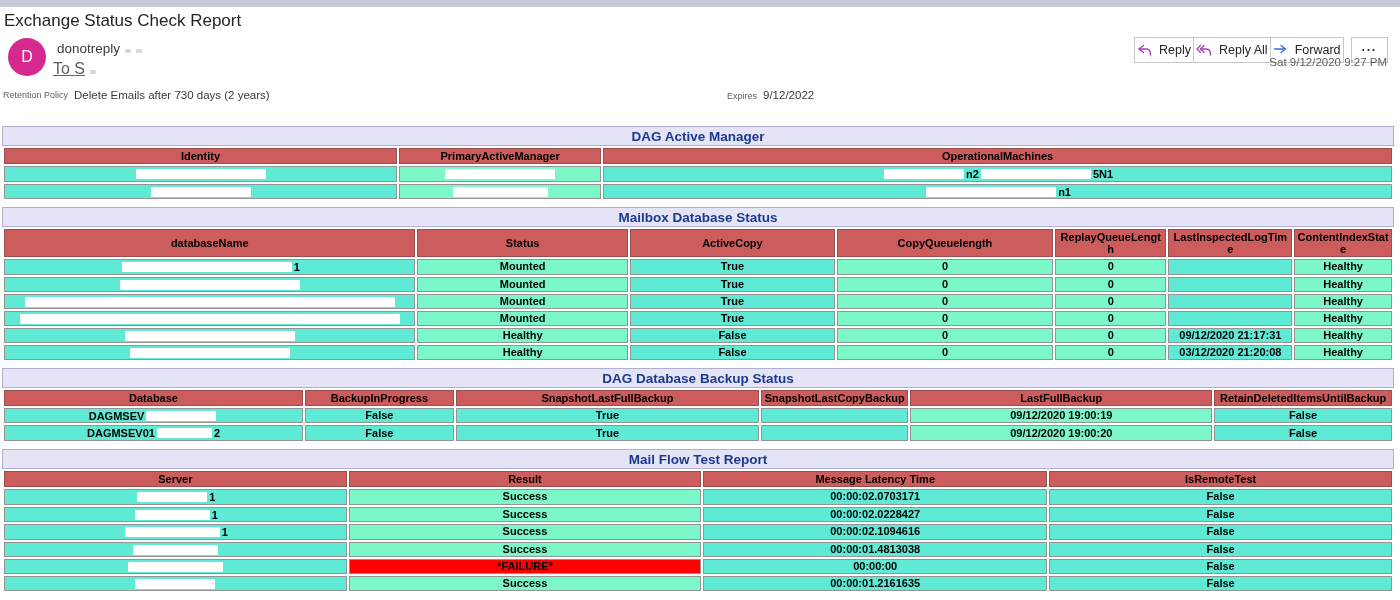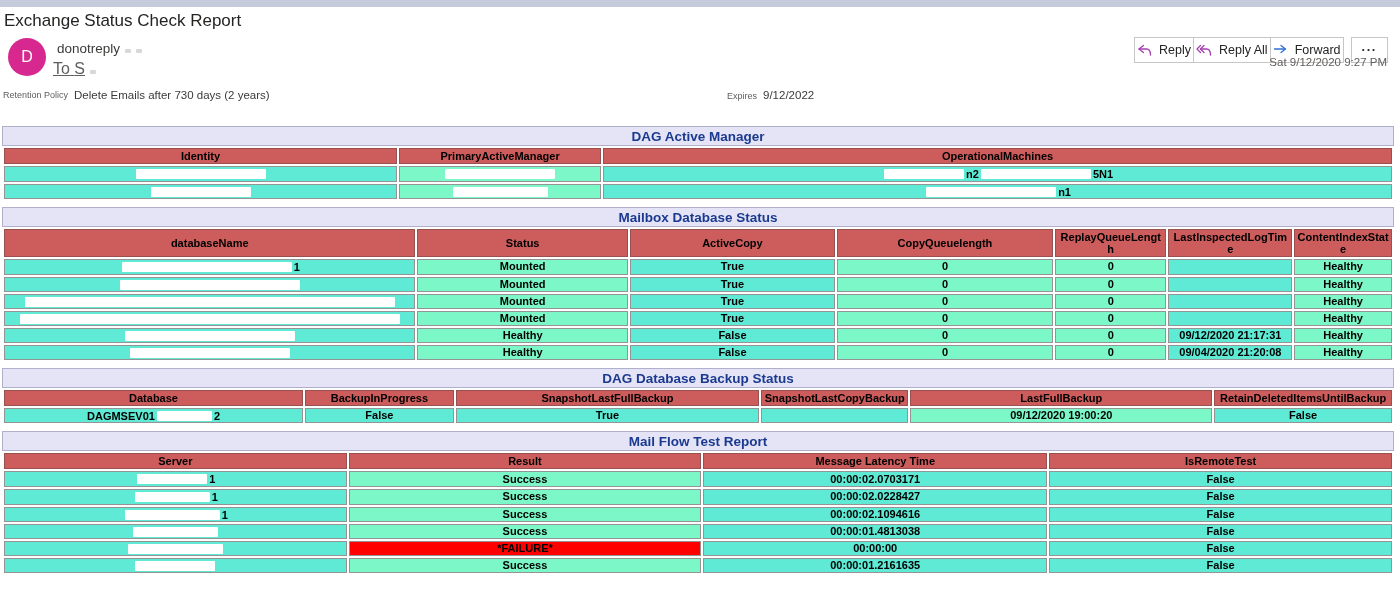--- a/index.html
+++ b/index.html
@@ -209,21 +209,21 @@
             <td class="green">0</td>
             <td class="gray">09/12/2020 21:17:31</td>
             <td class="green">Healthy</td>
           </tr>
           <tr>
             <td class="gray"><span class="blob" style="width: 160px;"></span></td>
             <td class="green">Healthy</td>
             <td class="gray">False</td>
             <td class="green">0</td>
             <td class="green">0</td>
-            <td class="gray">09/04/2020 21:20:08</td>
+            <td class="gray">03/12/2020 21:20:08</td>
             <td class="green">Healthy</td>
           </tr>
         </tbody>
       </table>
       <div class="sec-title">DAG Database Backup Status</div>
       <table class="rpt">
         <colgroup>
           <col style="width: 21.7%;">
           <col style="width: 10.8%;">
           <col style="width: 22%;">
@@ -236,20 +236,28 @@
             <th>Database</th>
             <th>BackupInProgress</th>
             <th>SnapshotLastFullBackup</th>
             <th>SnapshotLastCopyBackup</th>
             <th>LastFullBackup</th>
             <th>RetainDeletedItemsUntilBackup</th>
           </tr>
         </thead>
         <tbody>
           <tr>
+            <td class="gray"><span class="frag">DAGMSEV</span><span class="blob" style="width: 70px;"></span></td>
+            <td class="gray">False</td>
+            <td class="gray">True</td>
+            <td class="gray"></td>
+            <td class="green">09/12/2020 19:00:19</td>
+            <td class="gray">False</td>
+          </tr>
+          <tr>
             <td class="gray"><span class="frag">DAGMSEV01</span><span class="blob" style="width: 55px;"></span><span class="frag">2</span></td>
             <td class="gray">False</td>
             <td class="gray">True</td>
             <td class="gray"></td>
             <td class="green">09/12/2020 19:00:20</td>
             <td class="gray">False</td>
           </tr>
         </tbody>
       </table>
       <div class="sec-title">Mail Flow Test Report</div>

